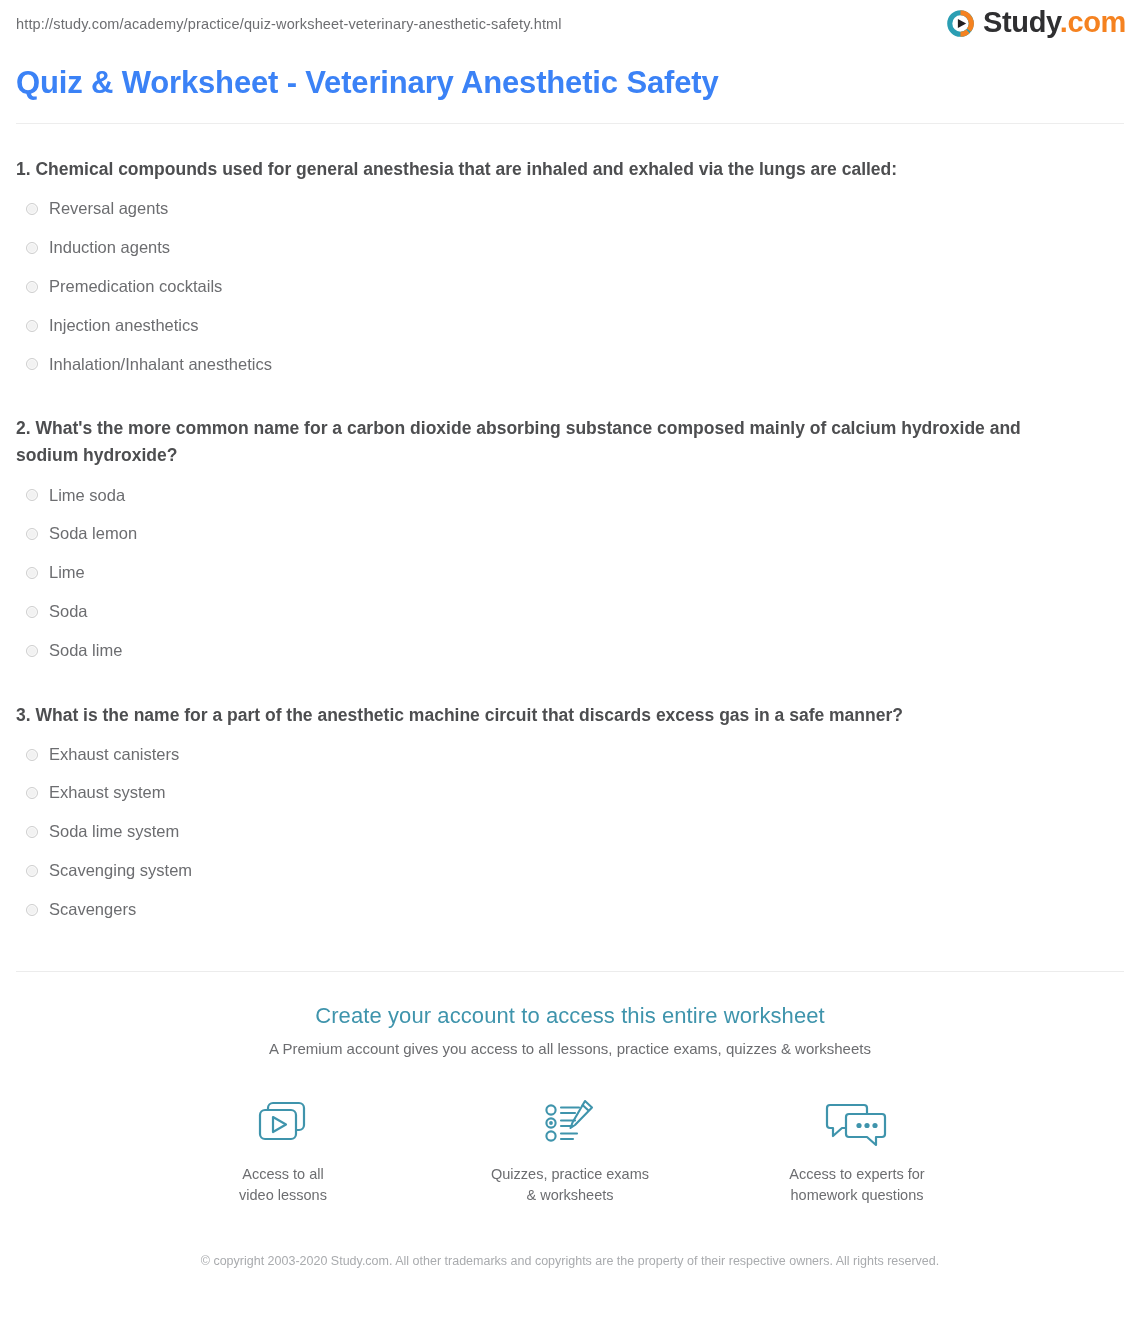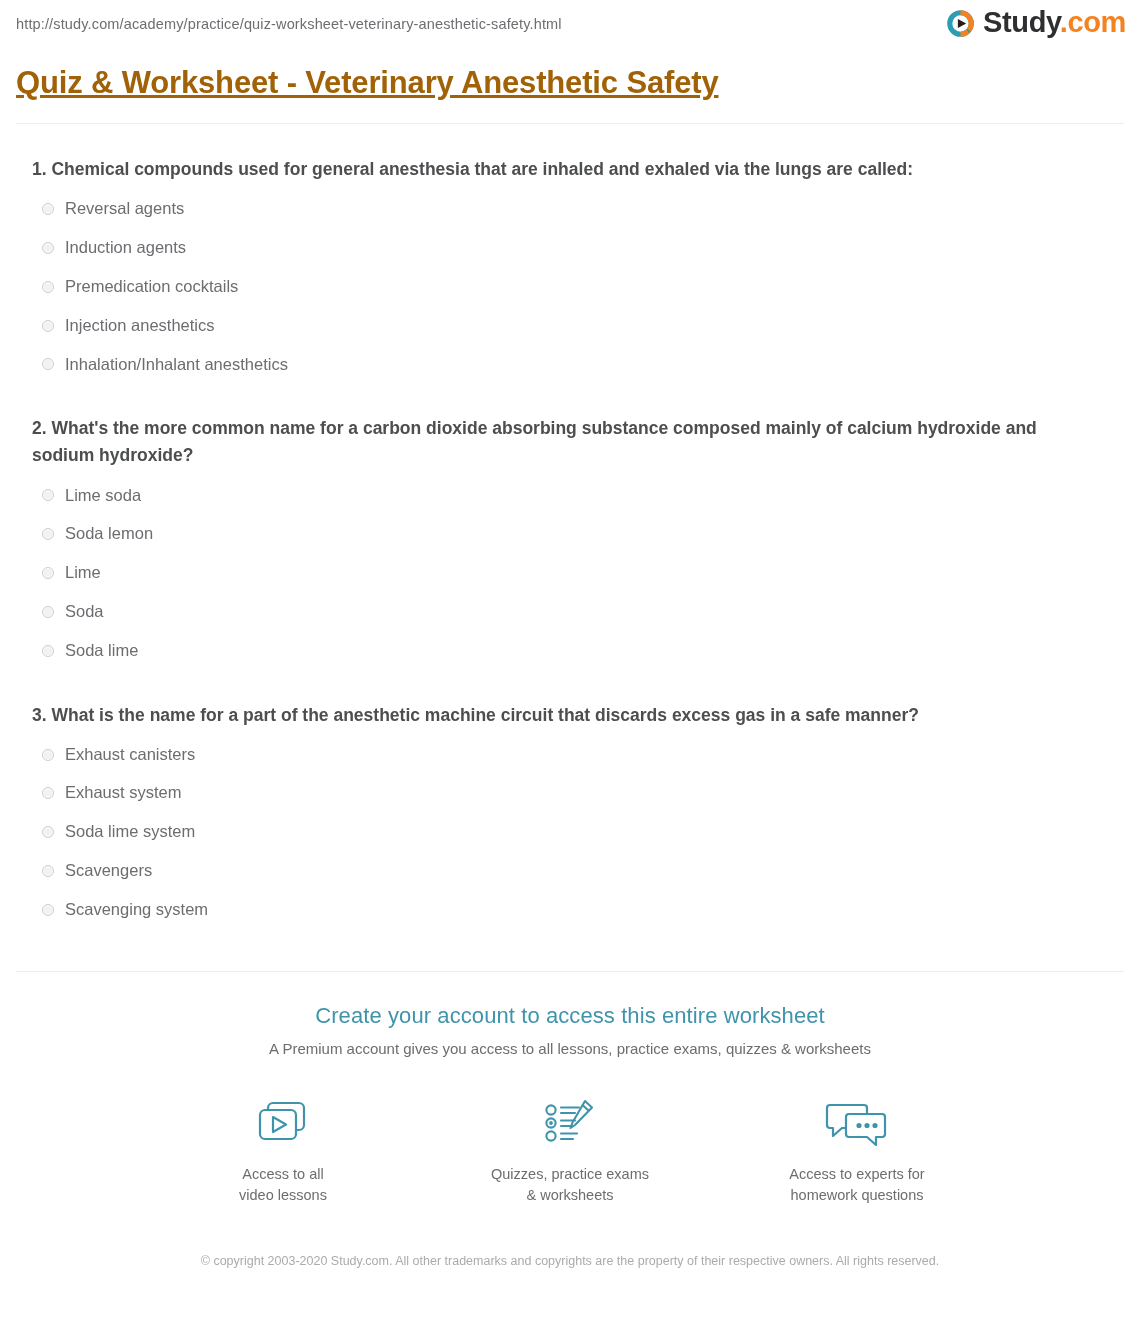--- a/index.html
+++ b/index.html
@@ -55,34 +55,33 @@
     white-space: nowrap;
   }
   .brand-text .dot { color: #f58220; }
 
   
   .worksheet-title {
     margin: 0;
     padding: 6px 22px 0 16px;
     font-size: 31px;
     font-weight: 700;
-    color: #a16207;
+    color: #3b82f6;
     letter-spacing: -0.005em;
     line-height: 1.2;
-    text-decoration: underline;
   }
   .title-rule {
     margin: 22px 16px 0 16px;
     border: 0;
     border-top: 1px solid #ededed;
   }
 
   
   .quiz-body {
-    padding: 0 32px;
+    padding: 0 16px;
   }
   .question-block {
     padding-top: 32px;
   }
   .question-text {
     font-size: 17.5px;
     font-weight: 700;
     color: #4d4e50;
     line-height: 1.55;
     margin: 0 0 6px 0;
@@ -257,25 +256,25 @@
       <li class="option-row">
         <span class="radio-dot"></span>
         <span class="option-label">Exhaust system</span>
       </li>
       <li class="option-row">
         <span class="radio-dot"></span>
         <span class="option-label">Soda lime system</span>
       </li>
       <li class="option-row">
         <span class="radio-dot"></span>
+        <span class="option-label">Scavenging system</span>
+      </li>
+      <li class="option-row">
+        <span class="radio-dot"></span>
         <span class="option-label">Scavengers</span>
-      </li>
-      <li class="option-row">
-        <span class="radio-dot"></span>
-        <span class="option-label">Scavenging system</span>
       </li>
     </ul>
   </section>
 
 </div>
 
 <hr class="footer-rule">
 
 <div class="cta-section">
   <div class="cta-heading">Create your account to access this entire worksheet</div>

